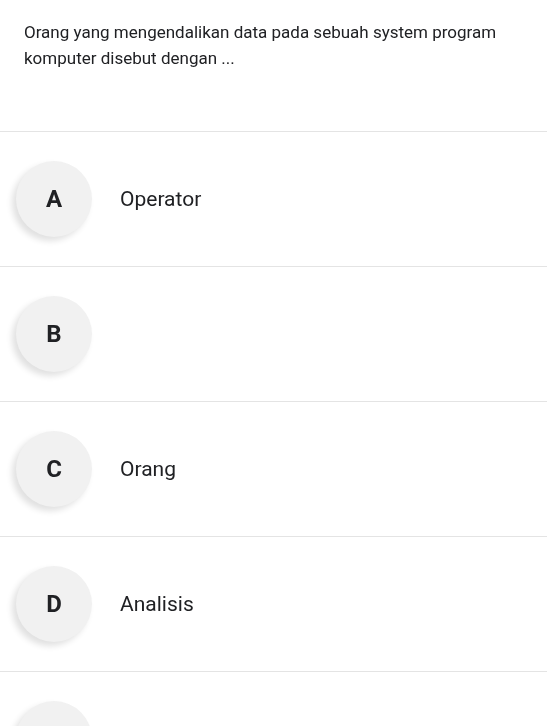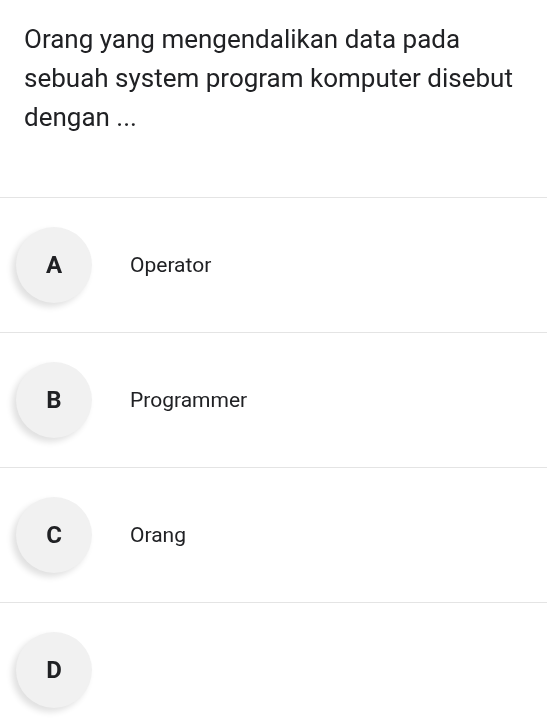--- a/index.html
+++ b/index.html
@@ -11,21 +11,21 @@
       font-family: -apple-system, BlinkMacSystemFont, 'Segoe UI', Roboto, Arial, sans-serif;
       background: #ffffff;
       width: 547px;
       height: 726px;
       overflow: hidden;
     }
     .question-section {
       padding: 20px 24px 60px 24px;
     }
     .question-text {
-      font-size: 26px;
+      font-size: 17px;
       line-height: 1.5;
       color: #202124;
       font-weight: 400;
     }
     .options-list {
       border-top: 1px solid #e4e4e4;
     }
     .option-item {
       display: flex;
       align-items: center;
@@ -41,46 +41,46 @@
       display: flex;
       align-items: center;
       justify-content: center;
       font-size: 24px;
       font-weight: 700;
       color: #202124;
       flex-shrink: 0;
       box-shadow: -4px 4px 6px rgba(0,0,0,0.12);
     }
     .option-text {
-      margin-left: 38px;
+      margin-left: 28px;
       font-size: 21px;
       color: #202124;
       font-weight: 400;
     }
   </style>
 </head>
 <body>
 
 <div class="question-section">
   <p class="question-text">Orang yang mengendalikan data pada sebuah system program komputer disebut dengan ...</p>
 </div>
 
 <div class="options-list">
   <div class="option-item">
     <div class="option-letter">A</div>
     <div class="option-text">Operator</div>
   </div>
   <div class="option-item">
     <div class="option-letter">B</div>
-    <div class="option-text">Programmer</div>
   </div>
   <div class="option-item">
     <div class="option-letter">C</div>
     <div class="option-text">Orang</div>
   </div>
   <div class="option-item">
     <div class="option-letter">D</div>
+    <div class="option-text">Analisis</div>
   </div>
   <div class="option-item">
     <div class="option-letter">E</div>
 
   </div>
 </div>
 
 </body></html>

